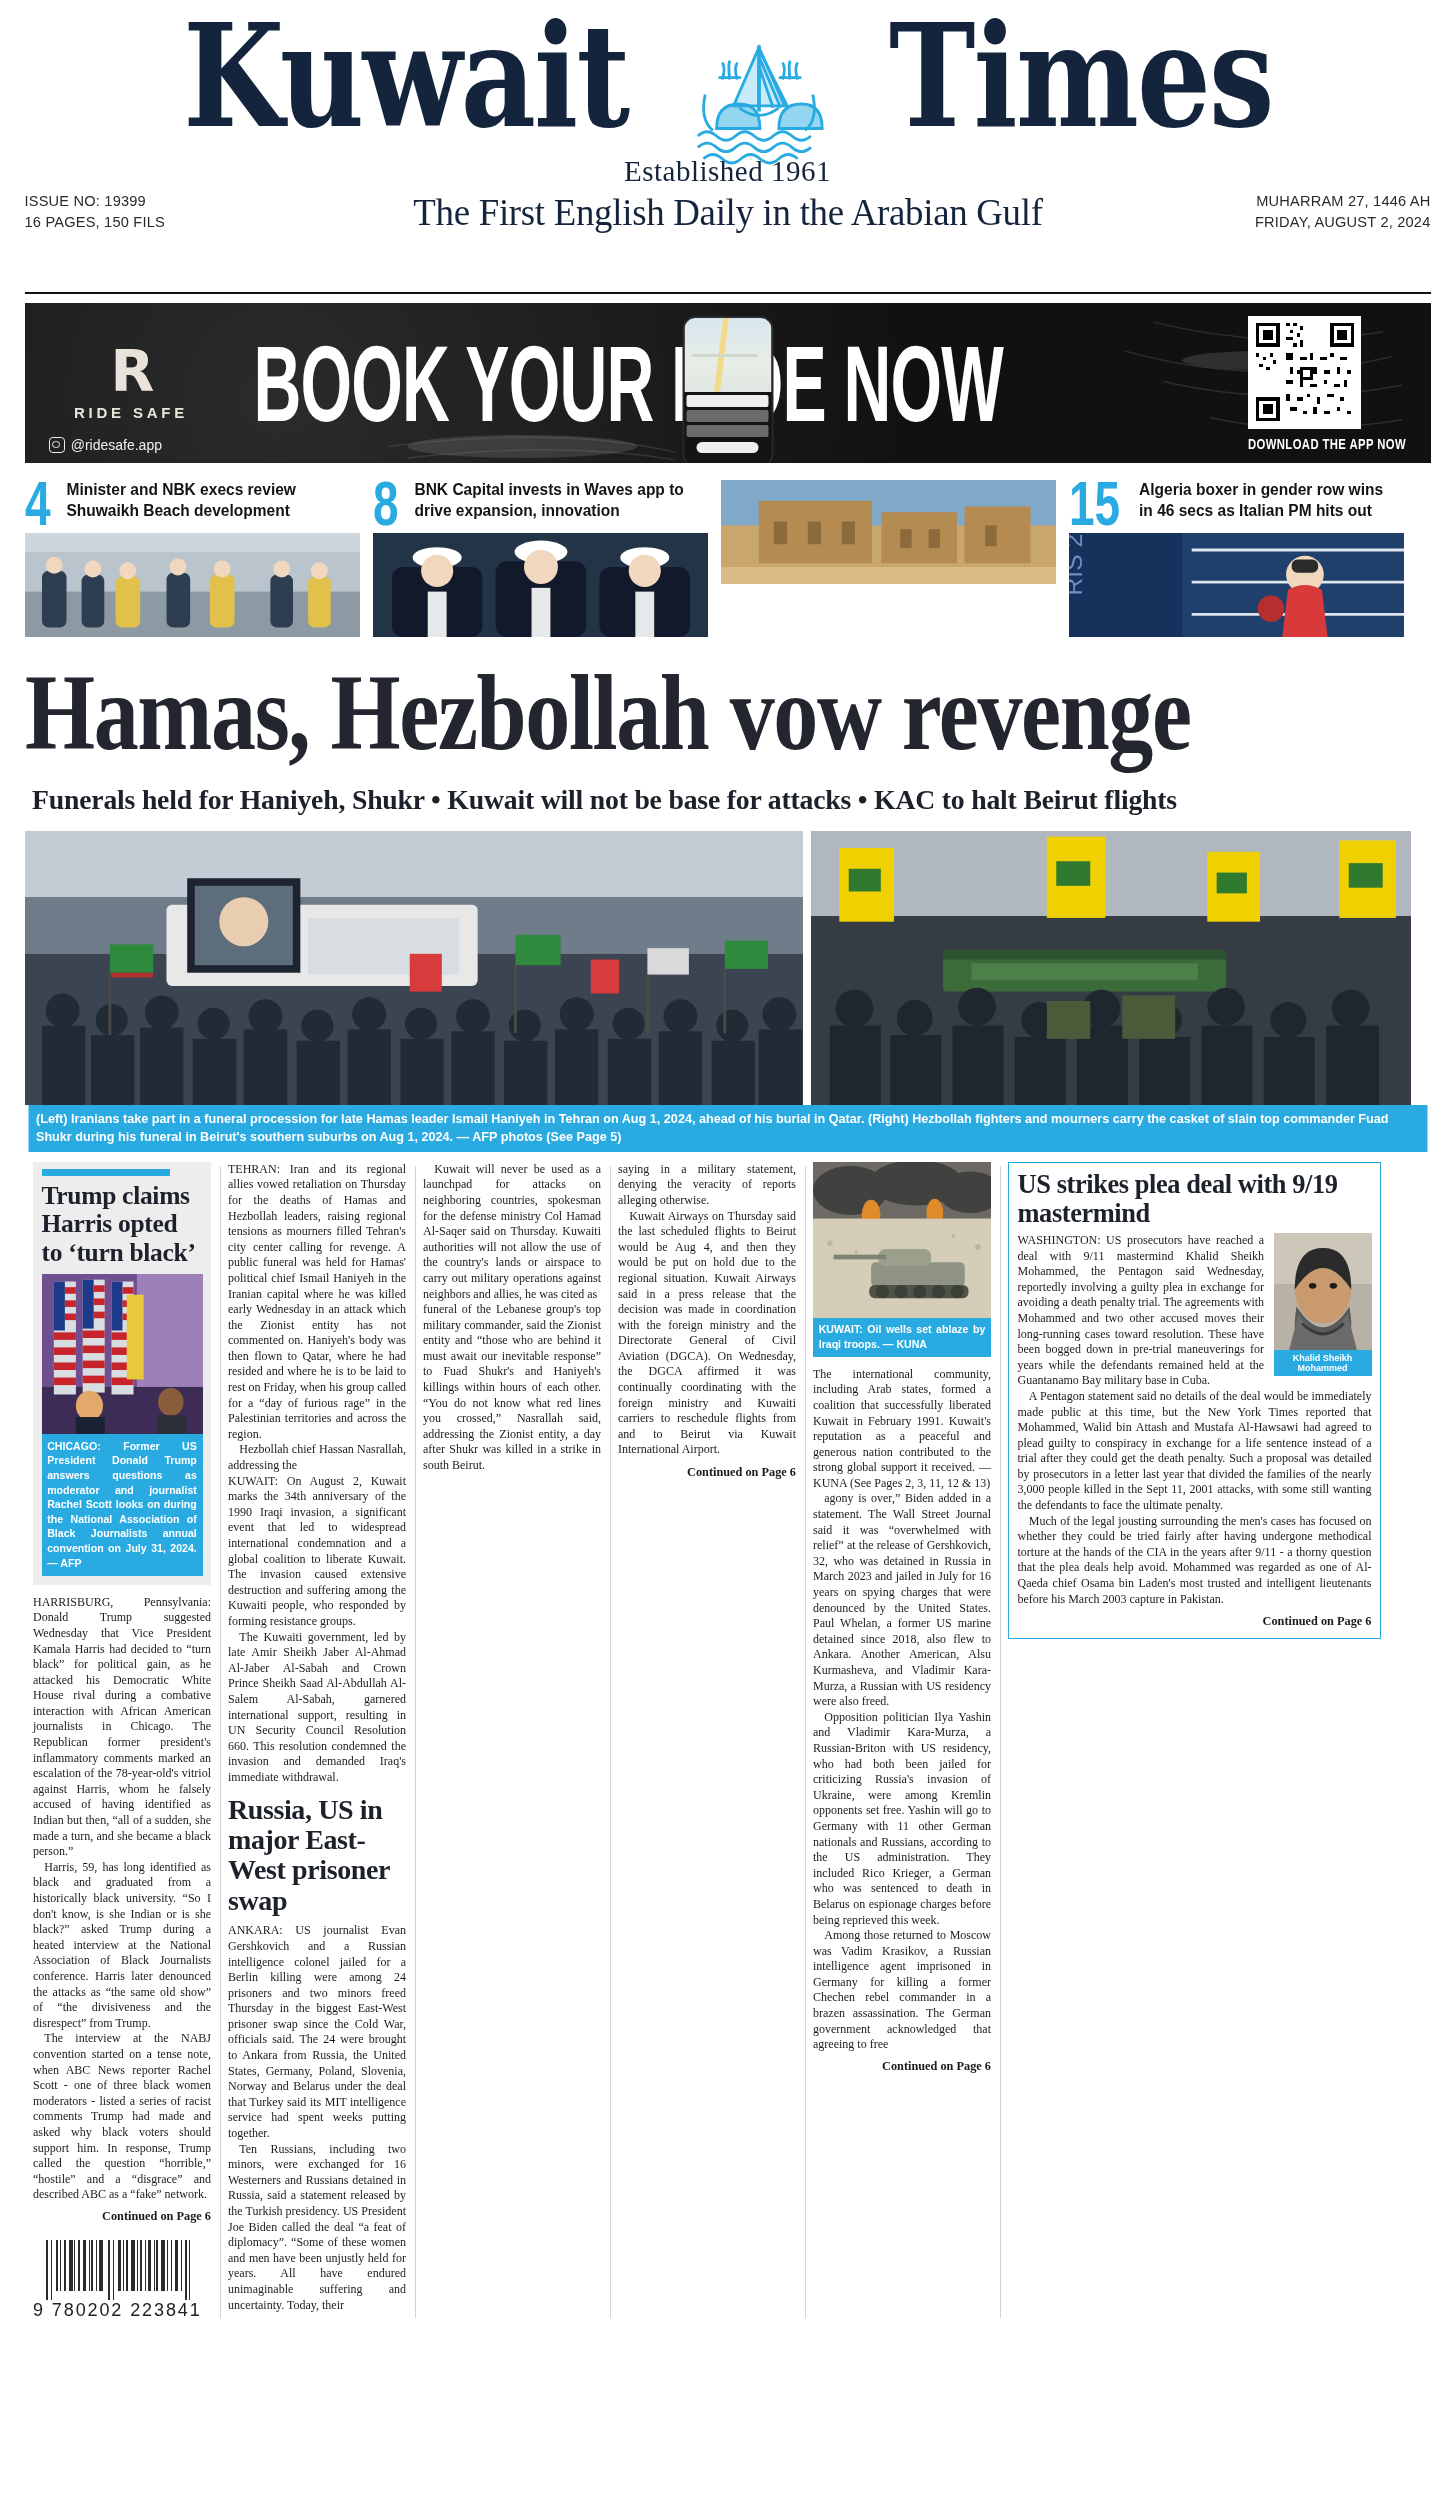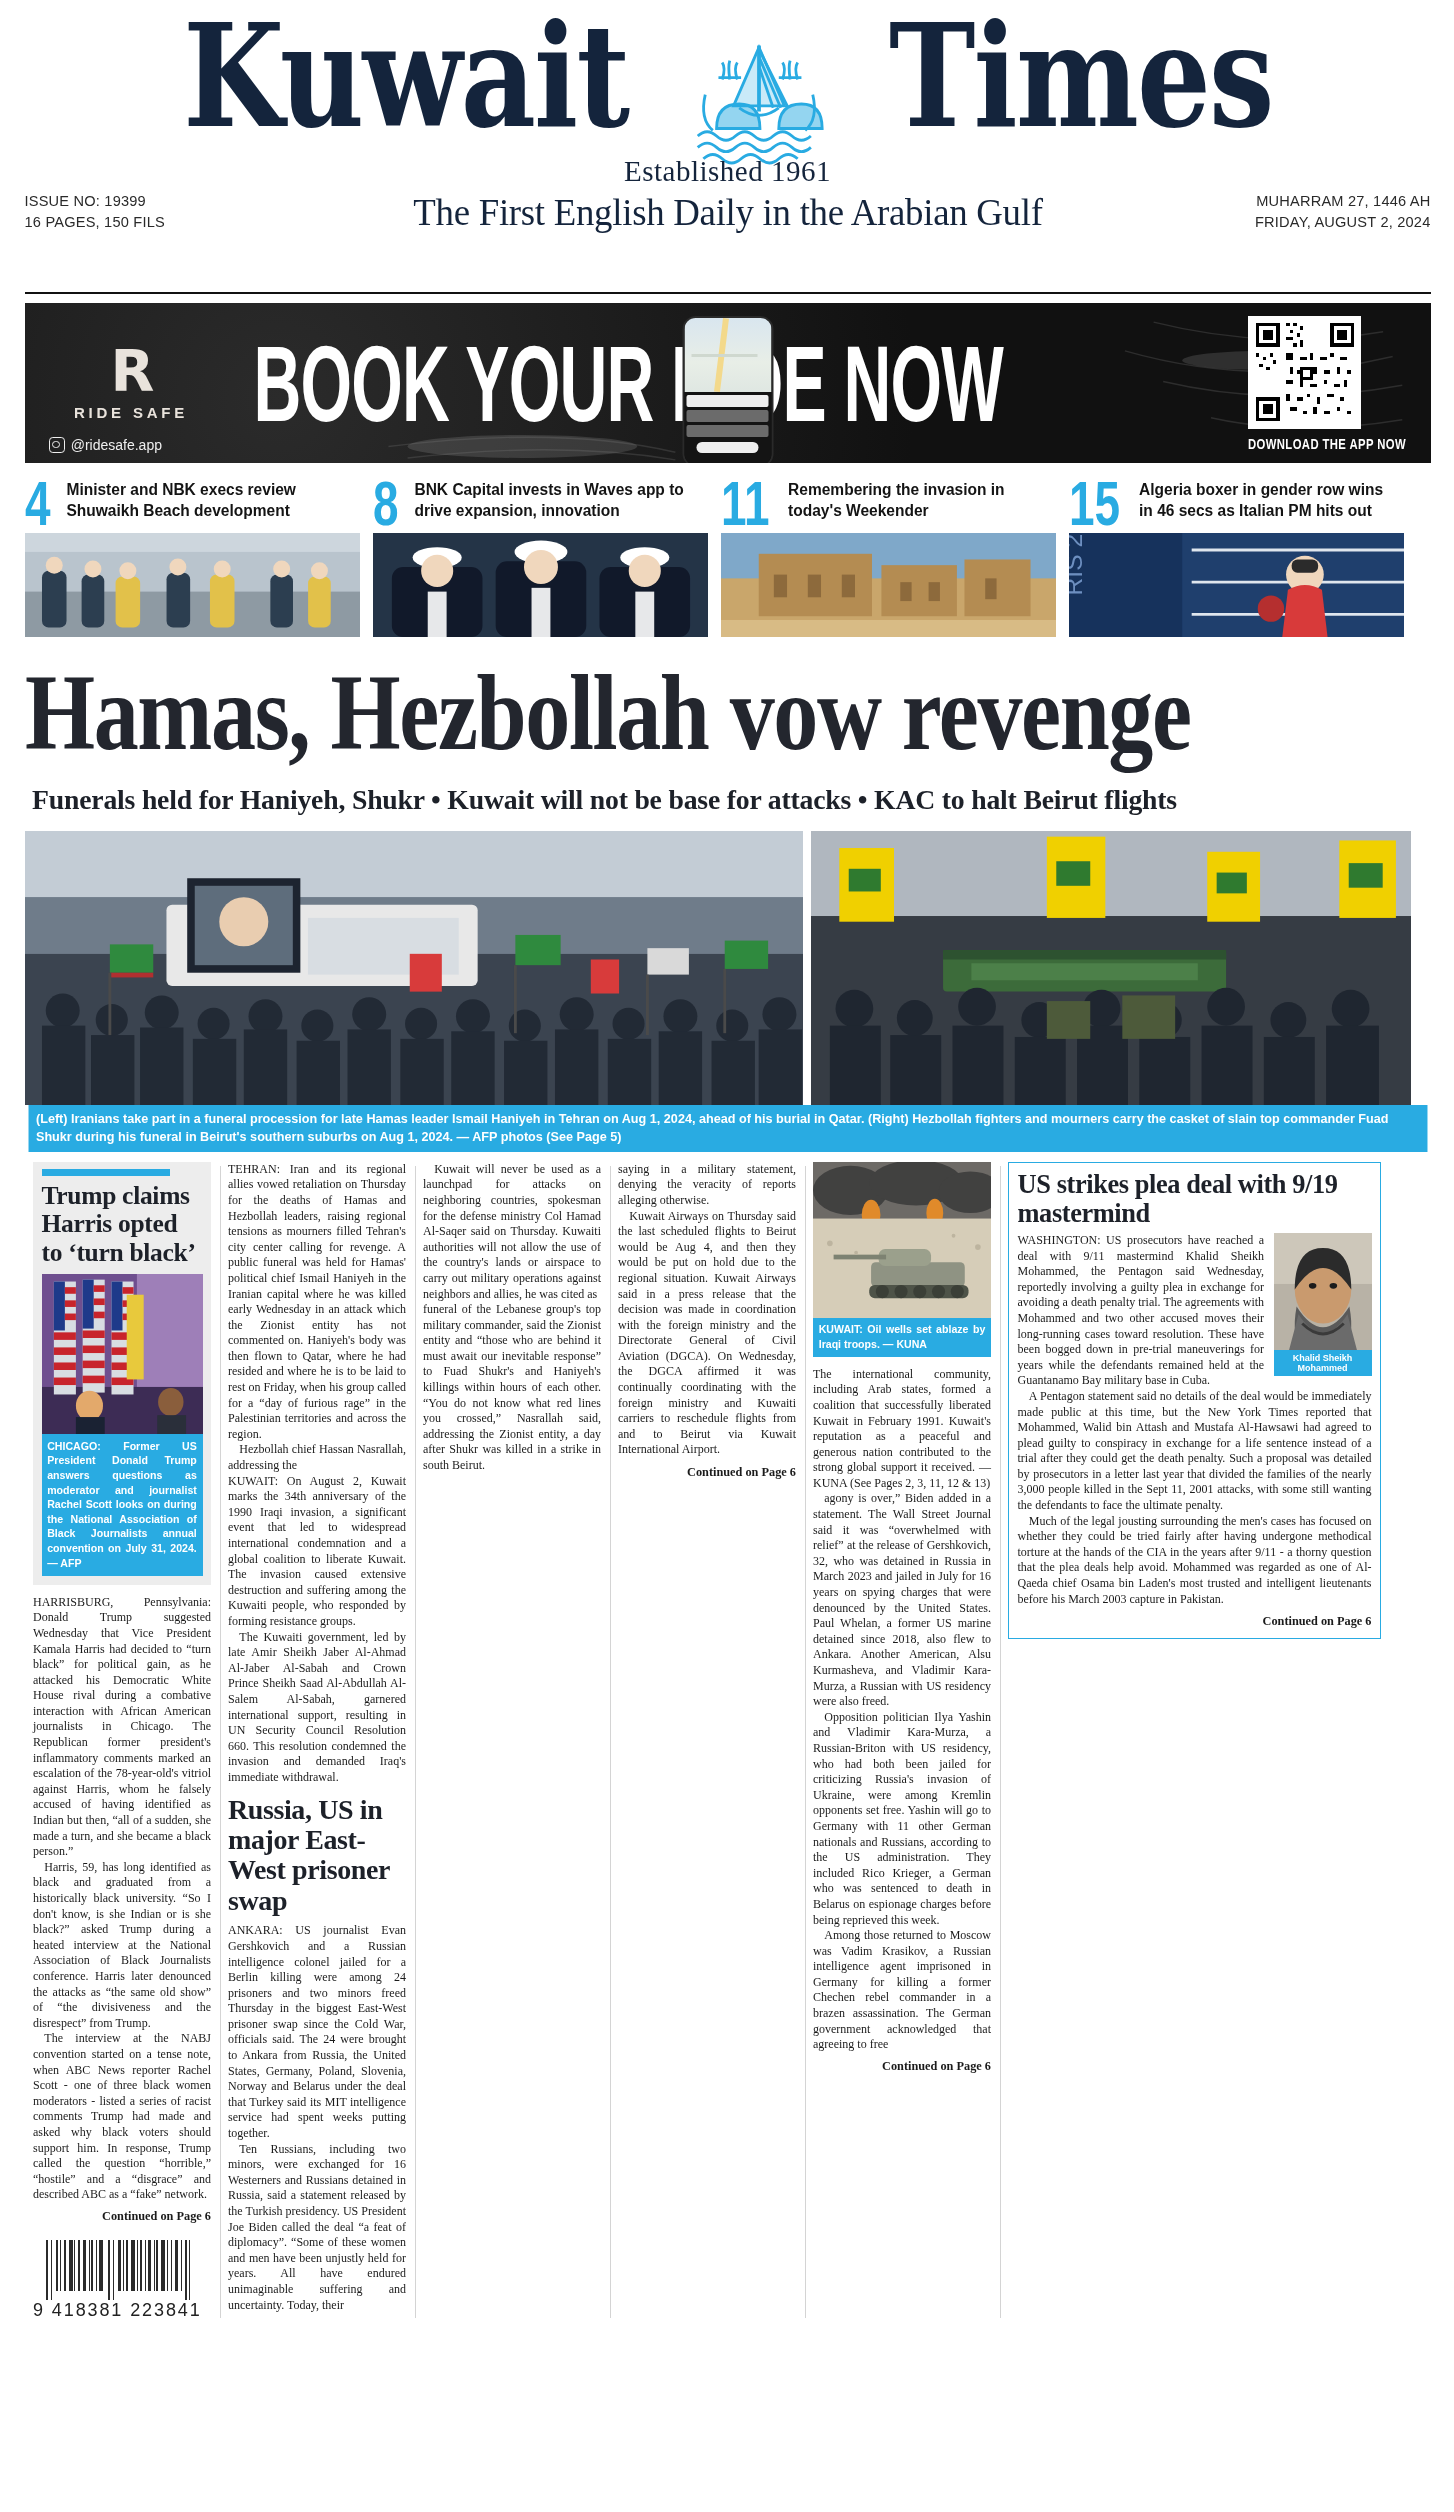--- a/index.html
+++ b/index.html
@@ -427,24 +427,20 @@
           <g fill="#fff" opacity=".9">
               <rect x="58" y="62" width="20" height="48"></rect>
               <rect x="168" y="58" width="20" height="52"></rect>
               <rect x="278" y="62" width="20" height="48"></rect>
             </g>
         </svg>
       </div>
     </div>
 
     <div class="teaser">
-      <div class="teaser-top">
-        <div class="teaser-num">11</div>
-        <div class="teaser-txt">Remembering the invasion in today's Weekender</div>
-      </div>
       <div class="teaser-img ph">
         <svg viewBox="0 0 355 110" preserveAspectRatio="none" width="100%" height="100%">
           <rect width="355" height="110" fill="#7fa8c9"></rect>
           <rect y="48" width="355" height="62" fill="#c9a66b"></rect>
           <g fill="#b48c52">
               <rect x="40" y="22" width="120" height="66"></rect>
               <rect x="170" y="34" width="80" height="54"></rect>
               <rect x="258" y="28" width="70" height="60"></rect>
             </g>
           <g fill="#8d6a3c">
@@ -710,21 +706,21 @@
             <rect x="131" y="2" width="2" height="54"></rect>
               <rect x="136" y="2" width="4" height="54"></rect>
               <rect x="142" y="2" width="1" height="54"></rect>
             <rect x="146" y="2" width="2" height="54"></rect>
               <rect x="151" y="2" width="3" height="54"></rect>
               <rect x="157" y="2" width="1" height="54"></rect>
             <rect x="161" y="2" width="2" height="64"></rect>
               <rect x="166" y="2" width="1" height="64"></rect>
           </g>
         </svg>
-        <div class="barcode-num">9  418381  223841</div>
+        <div class="barcode-num">9  780202  223841</div>
       </div>
     </div>
 
     <div class="col">
       <p class="body first">TEHRAN: Iran and its regional allies vowed retaliation on Thursday for the deaths of Hamas and Hezbollah leaders, raising regional tensions as mourners filled Tehran's city center calling for revenge. A public funeral was held for Hamas' political chief Ismail Haniyeh in the Iranian capital where he was killed early Wednesday in an attack which the Zionist entity has not commented on. Haniyeh's body was then flown to Qatar, where he had resided and where he is to be laid to rest on Friday, when his group called for a “day of furious rage” in the Palestinian territories and across the region.</p>
       <p class="body">Hezbollah chief Hassan Nasrallah, addressing the</p>
       <p class="body first">KUWAIT: On August 2, Kuwait marks the 34th anniversary of the 1990 Iraqi invasion, a significant event that led to widespread international condemnation and a global coalition to liberate Kuwait. The invasion caused extensive destruction and suffering among the Kuwaiti people, who responded by forming resistance groups.</p>
       <p class="body">The Kuwaiti government, led by late Amir Sheikh Jaber Al-Ahmad Al-Jaber Al-Sabah and Crown Prince Sheikh Saad Al-Abdullah Al-Salem Al-Sabah, garnered international support, resulting in UN Security Council Resolution 660. This resolution condemned the invasion and demanded Iraq's immediate withdrawal.</p>
       <div class="sec-head small">Russia, US in major East-West prisoner swap</div>
       <p class="body first">ANKARA: US journalist Evan Gershkovich and a Russian intelligence colonel jailed for a Berlin killing were among 24 prisoners and two minors freed Thursday in the biggest East-West prisoner swap since the Cold War, officials said. The 24 were brought to Ankara from Russia, the United States, Germany, Poland, Slovenia, Norway and Belarus under the deal that Turkey said its MIT intelligence service had spent weeks putting together.</p>

